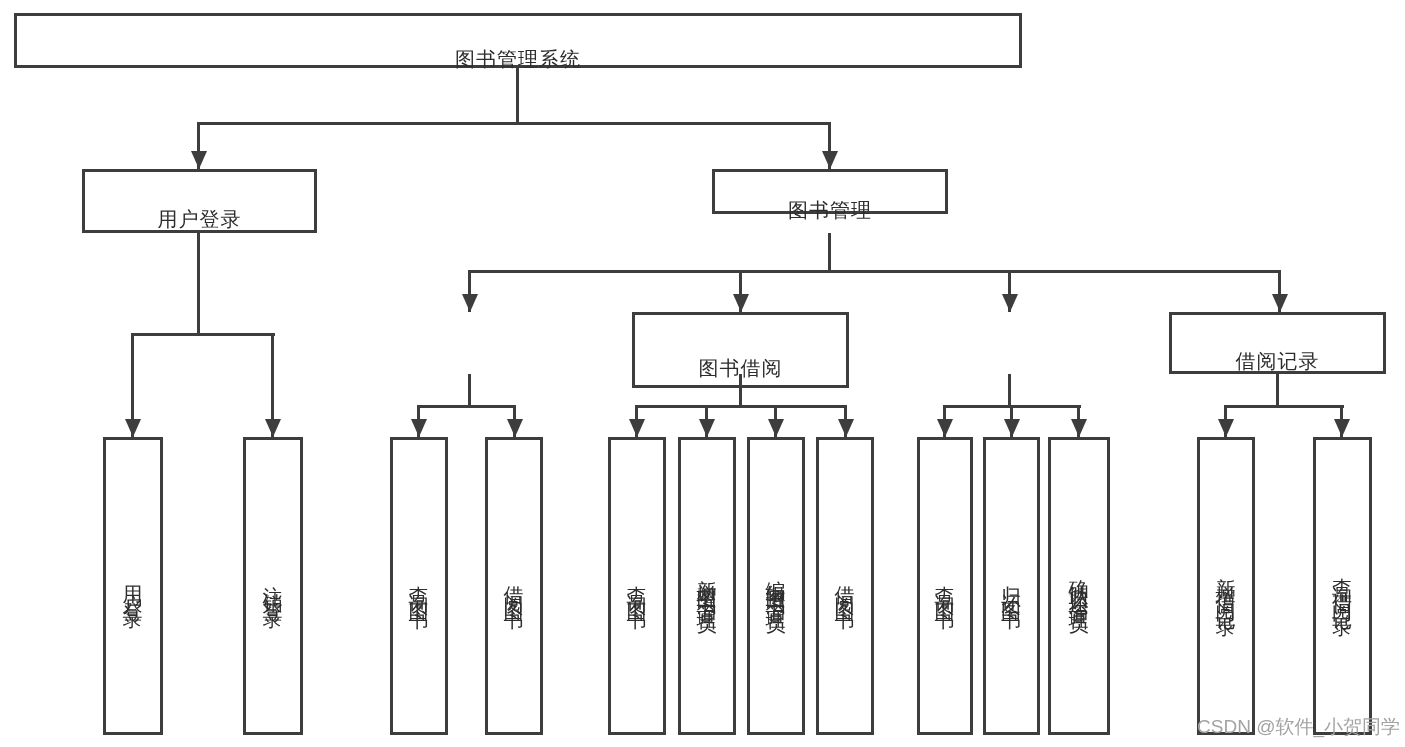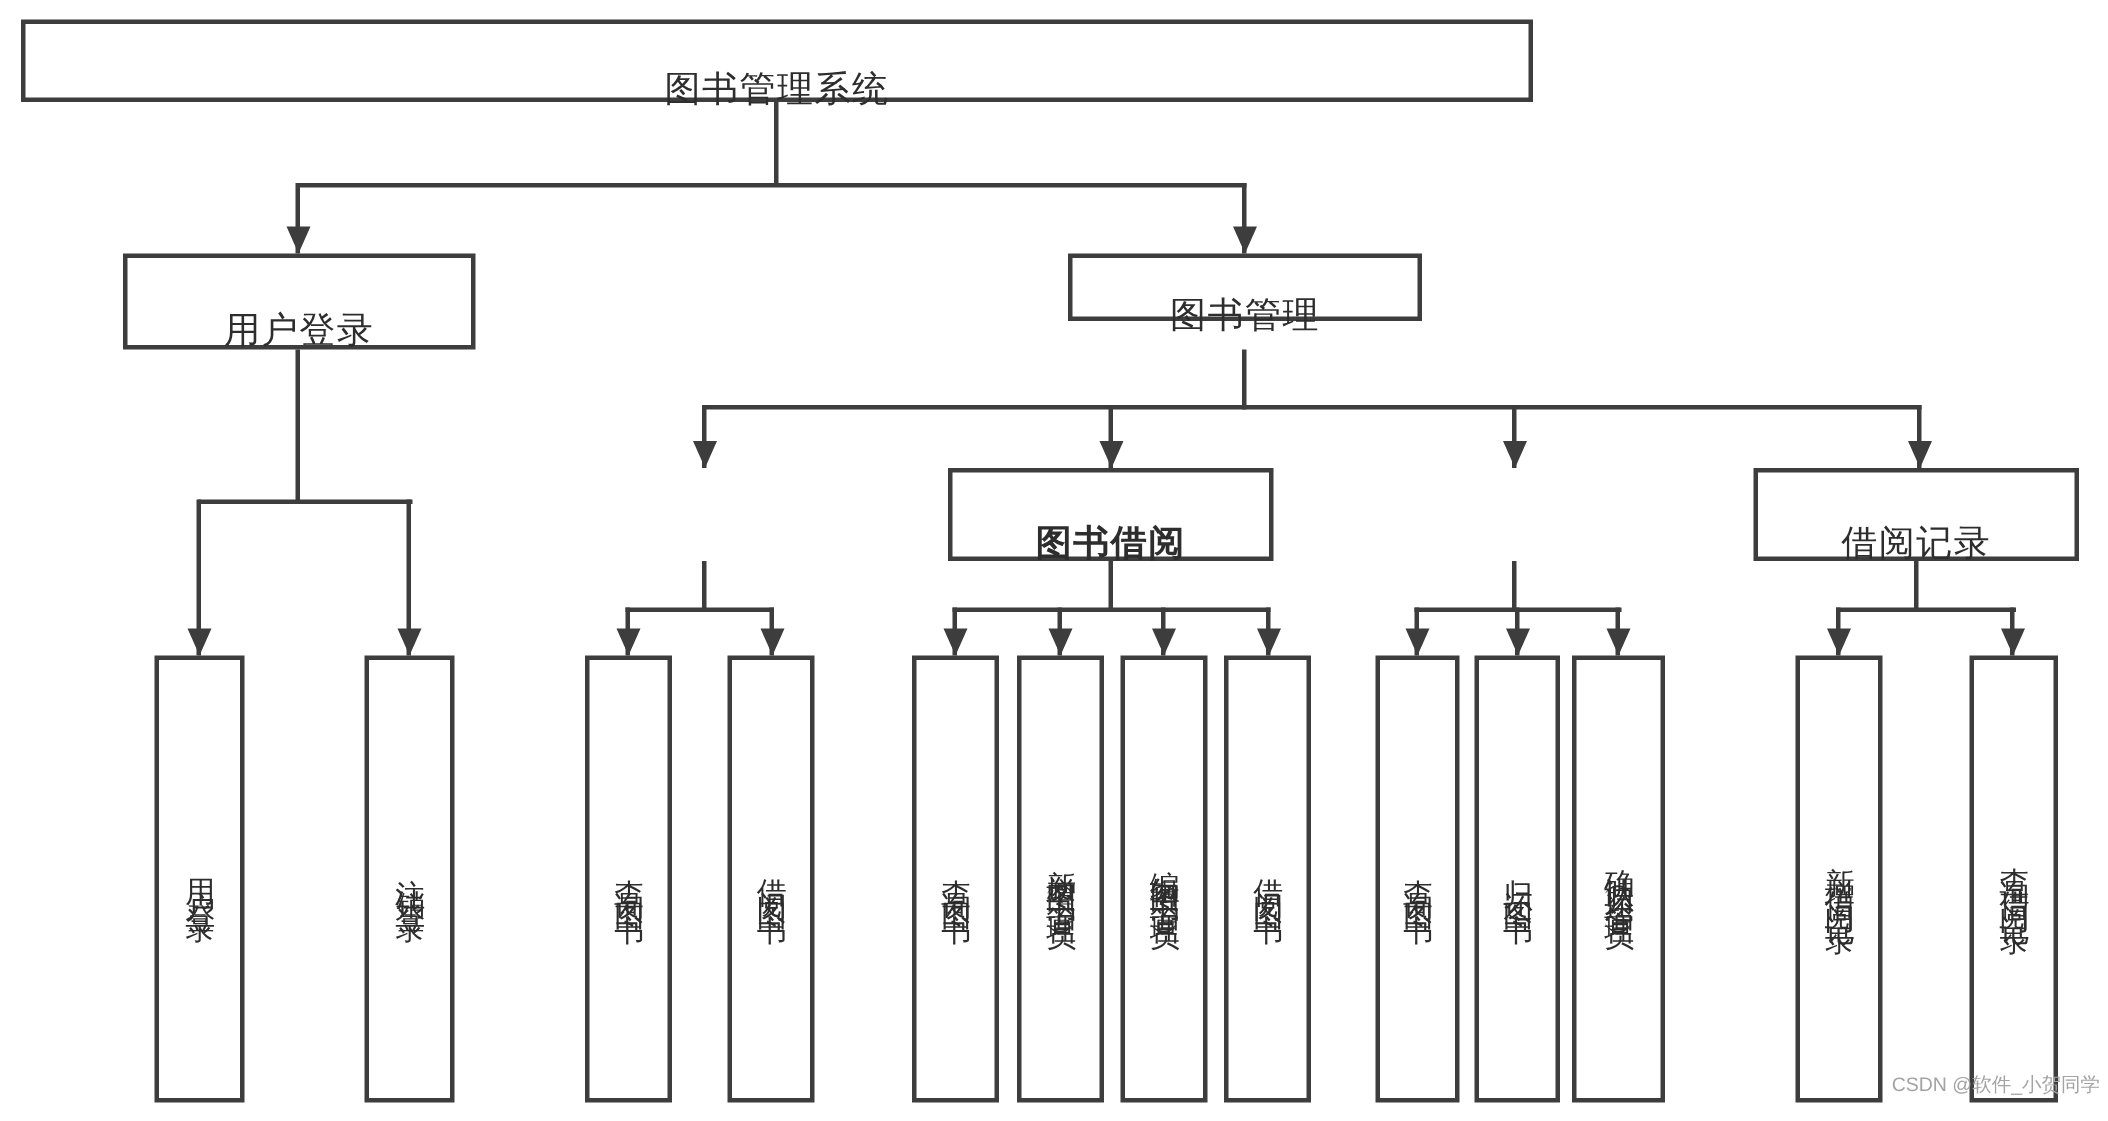--- a/index.html
+++ b/index.html
@@ -17,58 +17,58 @@
     overflow:hidden;
   }
   .box{
     position:absolute;
     border:3px solid var(--line);
     background:#fff;
     box-sizing:border-box;
     display:flex;align-items:center;justify-content:center;
   }
   .hbox span{
-    font-size:24px;color:var(--text);letter-spacing:1px;white-space:nowrap;margin-top:37px;
+    font-size:20px;color:var(--text);letter-spacing:1px;white-space:nowrap;margin-top:37px;
   }
   .vbox span{
     writing-mode:vertical-rl;
     font-size:20px;color:var(--text);letter-spacing:8px;
     line-height:1;
   }
   .vbox span.tight{letter-spacing:5px;}
   .line{position:absolute;background:var(--line);}
   .arrow{
     position:absolute;width:0;height:0;
     border-left:8px solid transparent;
     border-right:8px solid transparent;
     border-top:18px solid var(--line);
   }
   .watermark{
     position:absolute;left:1148px;top:714px;width:252px;
-    text-align:right;font-size:13px;color:var(--wm);
+    text-align:right;font-size:19px;color:var(--wm);
     z-index:10;white-space:nowrap;
   }
 </style>
 </head>
 <body>
 
 <div class="canvas">
 
   <div class="box hbox" style="left:14px;top:13px;width:1008px;height:55px;">
     <span>图书管理系统</span>
   </div>
 
   <div class="box hbox" style="left:82px;top:169px;width:235px;height:64px;">
     <span>用户登录</span>
   </div>
   <div class="box hbox" style="left:712px;top:169px;width:236px;height:45px;">
     <span>图书管理</span>
   </div>
 
-  <div class="box hbox" style="left:632px;top:312px;width:217px;height:62px;font-weight:bold;">
+  <div class="box hbox" style="left:632px;top:312px;width:217px;height:76px;">
     <span>图书借阅</span>
   </div>
   <div class="box hbox" style="left:1169px;top:312px;width:217px;height:62px;">
     <span>借阅记录</span>
   </div>
 
   <div class="box vbox" style="left:103px;top:437px;width:60px;height:298px;">
     <span>用户登录</span>
   </div>
   <div class="box vbox" style="left:243px;top:437px;width:60px;height:298px;">

